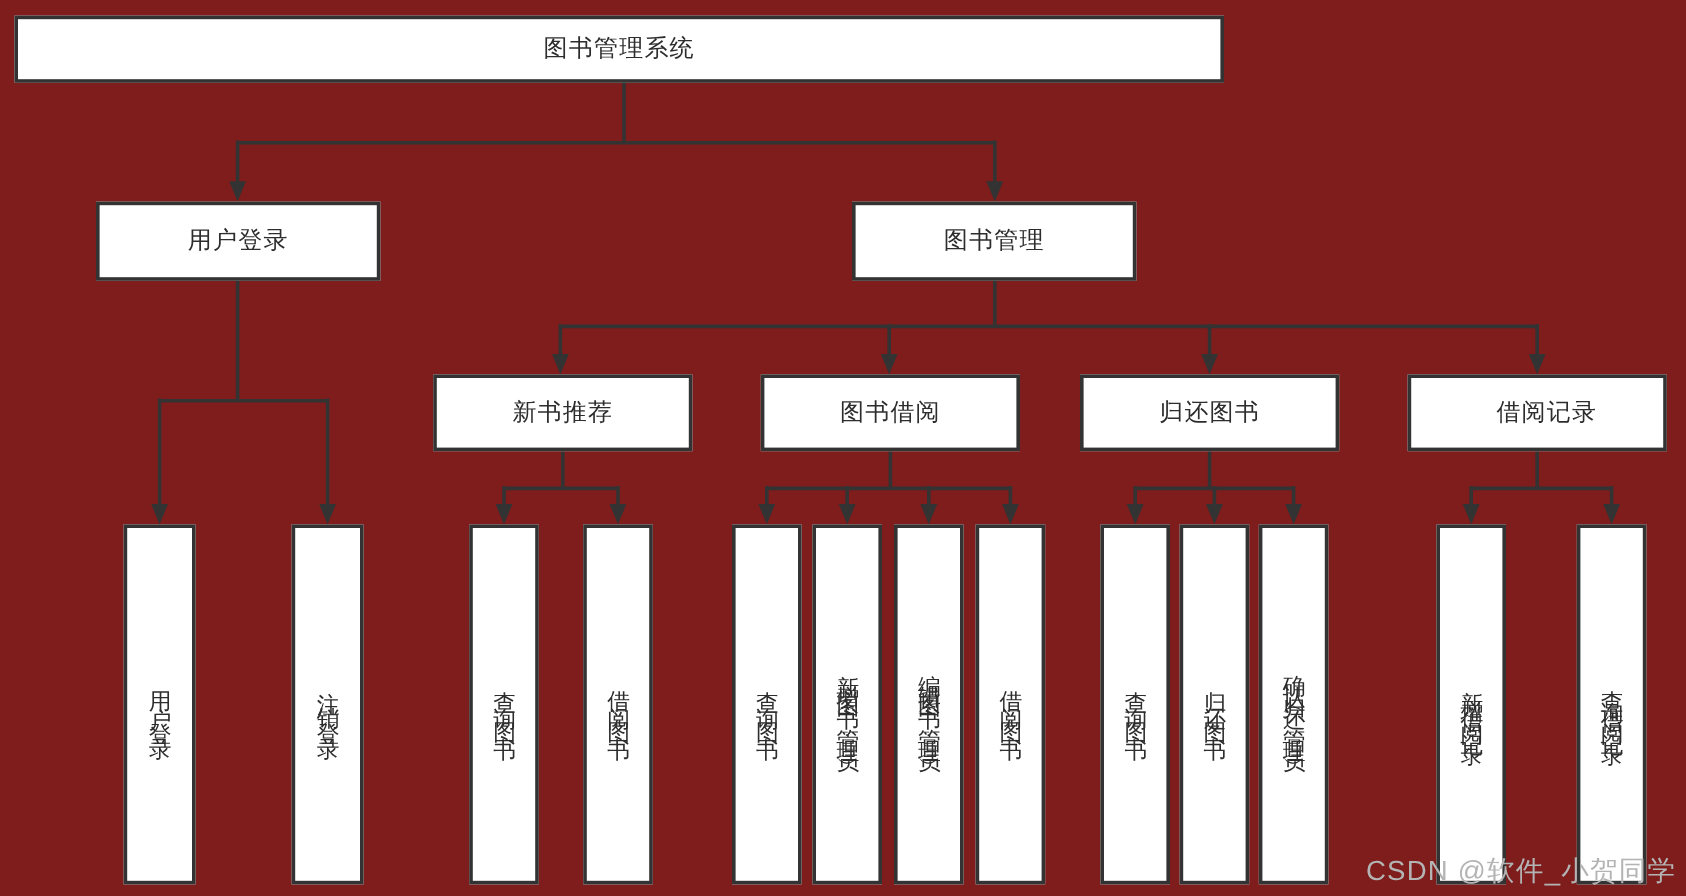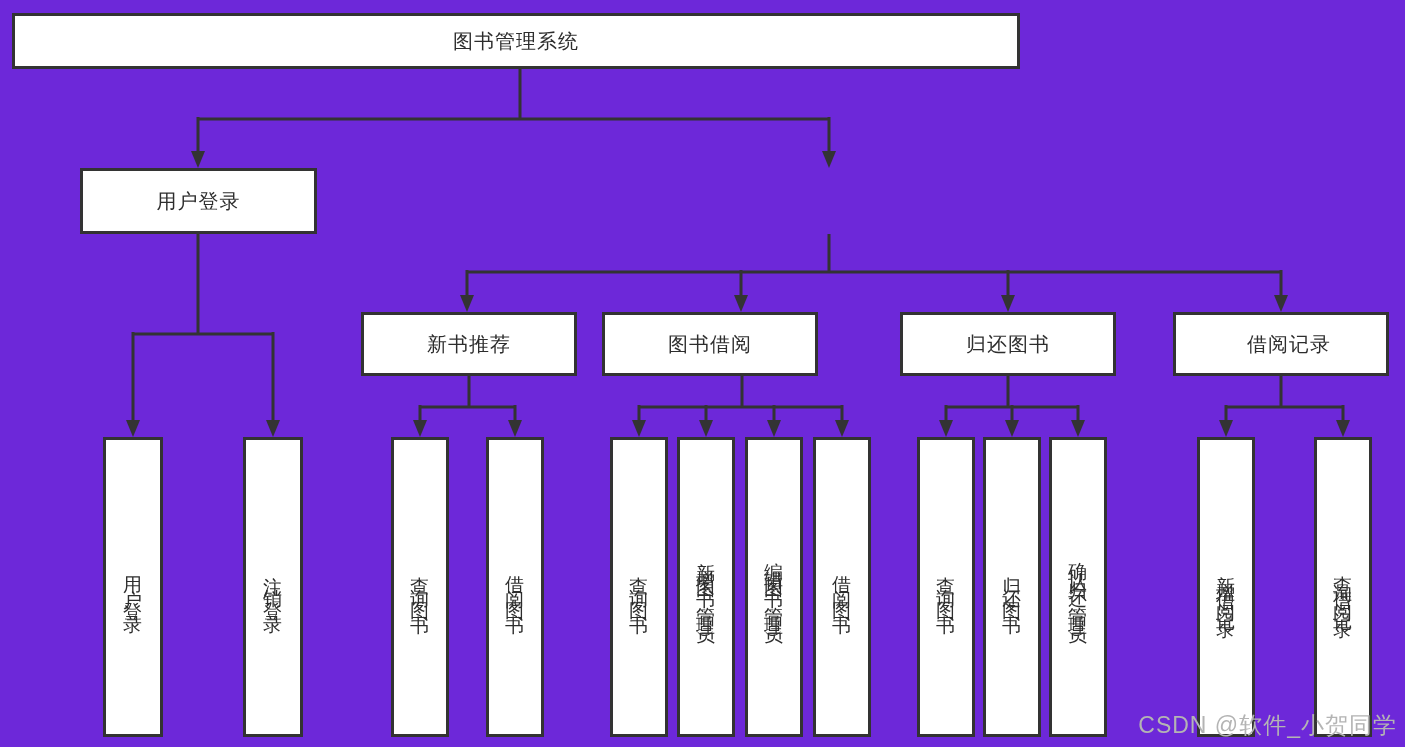--- a/index.html
+++ b/index.html
@@ -1,20 +1,20 @@
 <!DOCTYPE html>
 <html><head>
 <meta charset="utf-8">
 <style>
   html, body { margin: 0; padding: 0; background: #ffffff; }
   #canvas {
     position: relative;
     width: 1405px;
     height: 747px;
-    background: #6d28d9;
+    background: #7f1d1d;
     font-family: "Liberation Sans", "DejaVu Sans", sans-serif;
     overflow: hidden;
   }
   #lines {
     position: absolute;
     left: 0; top: 0;
     width: 1405px; height: 747px;
   }
   .node {
     position: absolute;
@@ -44,21 +44,21 @@
     color: #b4b4b4;
     letter-spacing: 1px;
     white-space: nowrap;
     text-align: right;
   }
   
   #n-root   { left: 12px;   top: 13px;  width: 1008px; height: 56px; }
   #n-login  { left: 80px;   top: 168px; width: 237px;  height: 66px; }
   #n-mgmt   { left: 710px;  top: 168px; width: 237px;  height: 66px; }
   #n-new    { left: 361px;  top: 312px; width: 216px;  height: 64px; }
-  #n-borrow { left: 602px;  top: 312px; width: 216px;  height: 64px; }
+  #n-borrow { left: 634px;  top: 312px; width: 216px;  height: 64px; }
   #n-cur    { left: 900px;  top: 312px; width: 216px;  height: 64px; }
   #n-rec    { left: 1173px; top: 312px; width: 216px;  height: 64px; padding-left: 16px; }
   .leaf     { top: 437px;   height: 300px; }
   #l-a1 { left: 103px;  width: 60px; }
   #l-a2 { left: 243px;  width: 60px; }
   #l-b1 { left: 391px;  width: 58px; }
   #l-b2 { left: 486px;  width: 58px; }
   #l-c1 { left: 610px;  width: 58px; }
   #l-c2 { left: 677px;  width: 58px; }
   #l-c3 { left: 745px;  width: 58px; }
@@ -110,20 +110,21 @@
       <polygon points="1012,437 1005,420 1019,420"></polygon>
       <polygon points="1078,437 1071,420 1085,420"></polygon>
       <polygon points="1226,437 1219,420 1233,420"></polygon>
       <polygon points="1343,437 1336,420 1350,420"></polygon>
     </g>
   </svg>
 
   <div class="node h" id="n-root">图书管理系统</div>
 
   <div class="node h" id="n-login">用户登录</div>
+  <div class="node h" id="n-mgmt">图书管理</div>
 
   <div class="node h" id="n-new">新书推荐</div>
   <div class="node h" id="n-borrow">图书借阅</div>
   <div class="node h" id="n-cur">归还图书</div>
   <div class="node h" id="n-rec">借阅记录</div>
 
   <div class="node v leaf" id="l-a1">用户登录</div>
   <div class="node v leaf" id="l-a2">注销登录</div>
 
   <div class="node v leaf" id="l-b1">查询图书</div>

